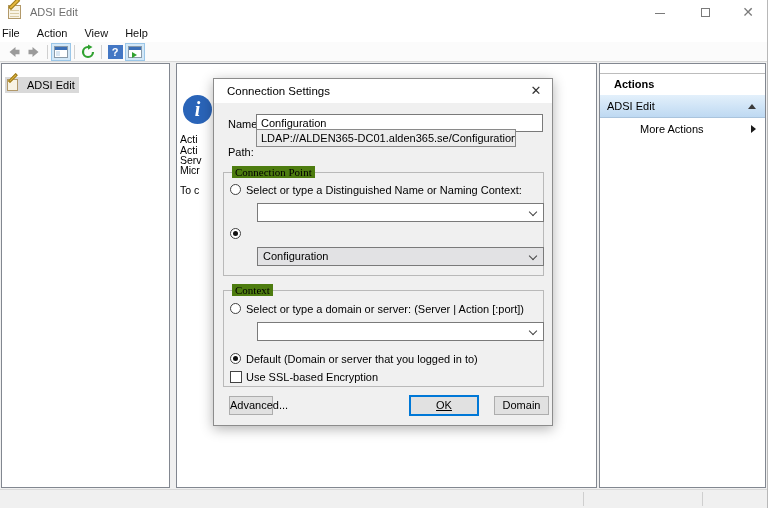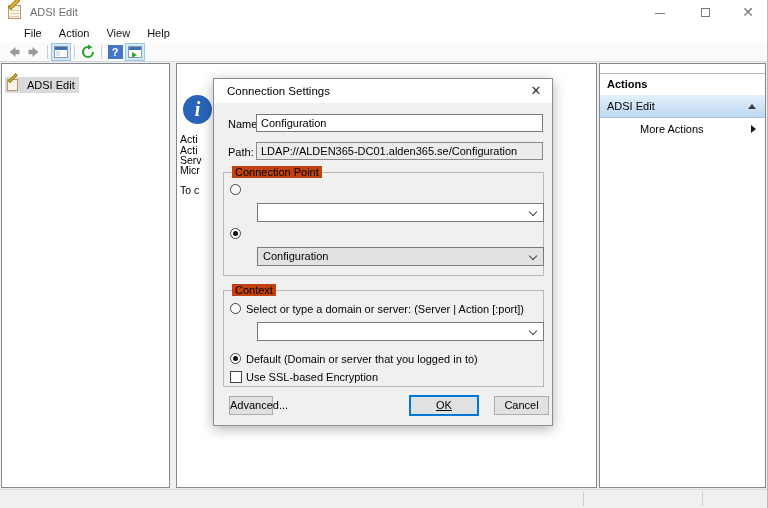--- a/index.html
+++ b/index.html
@@ -18,21 +18,21 @@
                       border:1px solid #9a7b22; transform:rotate(-45deg); transform-origin:left bottom; }
   .win-title { position:absolute; left:30px; top:0; line-height:25px; color:#6e6e6e; font-size:11px; }
   .winctl { position:absolute; top:0; width:30px; height:25px; cursor:default; }
   .ctl-min { right:92px; } .ctl-max { right:46px; } .ctl-close { right:4px; }
   .ctl-min .bar { position:absolute; left:10px; top:13px; width:10px; height:1px; background:#7a7a7a; }
   .ctl-max .box { position:absolute; left:10px; top:8px; width:9px; height:9px; border:1px solid #7a7a7a; }
   .ctl-close .x { position:absolute; left:0; top:0; width:30px; text-align:center; line-height:25px;
                   font-size:14px; color:#7a7a7a; }
 
   
-  .menubar { position:absolute; left:0; top:25px; width:100%; height:17px; background:#fff; padding-left:24px; }
+  .menubar { position:absolute; left:0; top:25px; width:100%; height:17px; background:#fff; padding-left:2px; }
   .menubar span { display:inline-block; margin-right:14px; line-height:17px; color:#111; }
 
   
   .toolbar { position:absolute; left:0; top:42px; width:100%; height:20px; background:#fbfbfb;
              border-bottom:1px solid #d9d9d9; display:flex; align-items:center; padding-left:4px; }
   .tbtn { width:20px; height:18px; display:flex; align-items:center; justify-content:center; }
   .tbtn.toggled { background:#d3e8f8; border:1px solid #9ac6e8; }
   .tsep { width:1px; height:14px; background:#d0d0d0; margin:0 3px; }
   .mini-win { position:relative; width:14px; height:12px; background:#fff; border:1px solid #8a9aa8; }
   .mini-win .cap { position:absolute; left:0; top:0; right:0; height:3px; background:#3b6fb6; }
@@ -54,21 +54,21 @@
                            border:1px solid #b2996a; }
   .tree-item .ticon .pencil { position:absolute; left:3px; top:2px; width:11px; height:3px; background:#e8b93c;
                               border:1px solid #9a7b22; transform:rotate(-45deg); transform-origin:left bottom; }
   .results-pane { left:176px; width:421px; }
   .info-icon { position:absolute; left:6px; top:31px; width:29px; height:29px; border-radius:50%;
                background:#2a64b8; color:#fff; text-align:center; line-height:29px;
                font-family:"Liberation Serif", serif; font-style:italic; font-weight:bold; font-size:20px; }
   .frag { position:absolute; left:3px; font-size:10.5px; color:#000; white-space:nowrap; }
   .actions-pane { left:599px; width:167px; }
   .actions-header { position:absolute; left:0; top:9px; width:100%; height:34px; line-height:21px;
-                    font-weight:bold; padding-left:7px; border-top:1px solid #bcbcbc;
+                    font-weight:bold; padding-left:14px; border-top:1px solid #bcbcbc;
                     border-bottom:1px solid #4a4a4a; background:#fff; }
   .actions-group { position:absolute; left:0; top:31px; width:100%; height:23px; line-height:23px;
                    padding-left:7px; background:linear-gradient(#e3f0fb,#bed9f2);
                    border-bottom:1px solid #aac4dd; }
   .tri-up { position:absolute; right:9px; top:9px; width:0; height:0;
             border-left:4px solid transparent; border-right:4px solid transparent;
             border-bottom:5px solid #3c3c3c; }
   .more-actions { position:absolute; left:0; top:54px; width:100%; height:22px; line-height:22px;
                   padding-left:40px; background:#fff; }
   .tri-right { position:absolute; right:9px; top:7px; width:0; height:0;
@@ -86,21 +86,21 @@
   .dlg-titlebar { position:absolute; left:0; top:0; width:100%; height:24px; background:#fff; }
   .dlg-title { position:absolute; left:13px; top:0; line-height:24px; font-size:11.5px; }
   .dlg-close { position:absolute; right:5px; top:3px; width:22px; height:18px; text-align:center;
                line-height:18px; font-size:13px; color:#333; }
   .dlg-label { position:absolute; font-size:11px; }
   .dlg-input { position:absolute; height:18px; border:1px solid #7a7a7a; background:#fff;
                font-family:"Liberation Sans", sans-serif; font-size:11px; padding:0 4px; }
   .dlg-path  { position:absolute; height:18px; border:1px solid #8a8a8a; background:#ececec;
                font-size:11px; line-height:16px; padding:0 4px; white-space:nowrap; overflow:hidden; }
   .groupbox { position:absolute; border:1px solid #b9b9b9; }
-  .groupbox .legend { position:absolute; top:-7px; left:8px; background:#c2410c; padding:0 3px; }
+  .groupbox .legend { position:absolute; top:-7px; left:8px; background:#4d7c0f; padding:0 3px;font-family:Liberation Serif, serif; }
   .radio { position:absolute; width:11px; height:11px; border:1px solid #424242; border-radius:50%;
            background:#fff; }
   .radio.checked::after { content:""; position:absolute; left:2px; top:2px; right:2px; bottom:2px;
                           background:#101010; border-radius:50%; }
   .checkbox { position:absolute; width:12px; height:12px; border:1px solid #424242; background:#fff; }
   .glabel { position:absolute; white-space:nowrap; }
   .combo { position:absolute; height:19px; border:1px solid #7a7a7a; background:#fff; }
   .combo.gray { background:#e2e2e4; }
   .combo .val { position:absolute; left:5px; top:0; line-height:17px; }
   .combo .chev { position:absolute; right:7px; top:5px; width:6px; height:6px;
@@ -224,25 +224,26 @@
   <div class="dialog">
     <div class="dlg-titlebar">
       <span class="dlg-title">Connection Settings</span>
       <span class="dlg-close">✕</span>
     </div>
 
     <span class="dlg-label" style="left:14px; top:39px">Name:</span>
     <input class="dlg-input" style="left: 42px; top: 35px; width: 287px;" value="Configuration">
 
     <span class="dlg-label" style="left:14px; top:67px">Path:</span>
-    <div class="dlg-path" style="left:42px; top:63px; width:287px">LDAP://ALDEN365-DC01.alden365.se/Configuration</div>
+    <div class="dlg-path" style="left:42px; top:50px; width:260px">LDAP://ALDEN365-DC01.alden365.se/Configuration</div>
 
     <div class="groupbox" style="left:9px; top:93px; width:321px; height:104px">
       <span class="legend">Connection Point</span>
       <span class="radio" style="left:6px; top:11px"></span>
+      <span class="glabel" style="left:22px; top:11px">Select or type a Distinguished Name or Naming Context:</span>
       <div class="combo" style="left:33px; top:30px; width:287px">
         <span class="val"></span>
         <span class="chev"></span>
       </div>
       <span class="radio checked" style="left:6px; top:55px"></span>
       <div class="combo gray" style="left:33px; top:74px; width:287px">
         <span class="val">Configuration</span>
         <span class="chev"></span>
       </div>
     </div>
@@ -256,16 +257,16 @@
         <span class="chev"></span>
       </div>
       <span class="radio checked" style="left:6px; top:62px"></span>
       <span class="glabel" style="left:22px; top:62px">Default (Domain or server that you logged in to)</span>
       <span class="checkbox" style="left:6px; top:80px"></span>
       <span class="glabel" style="left:22px; top:80px">Use SSL-based Encryption</span>
     </div>
 
     <div class="btn" style="left:15px; top:317px; width:44px">Advanced...</div>
     <div class="btn default" style="left:195px; top:316px; width:70px">OK</div>
-    <div class="btn" style="left:280px; top:317px; width:55px">Cancel</div>
+    <div class="btn" style="left:280px; top:317px; width:55px">Domain</div>
   </div>
 
 </div>
 
 </body></html>

